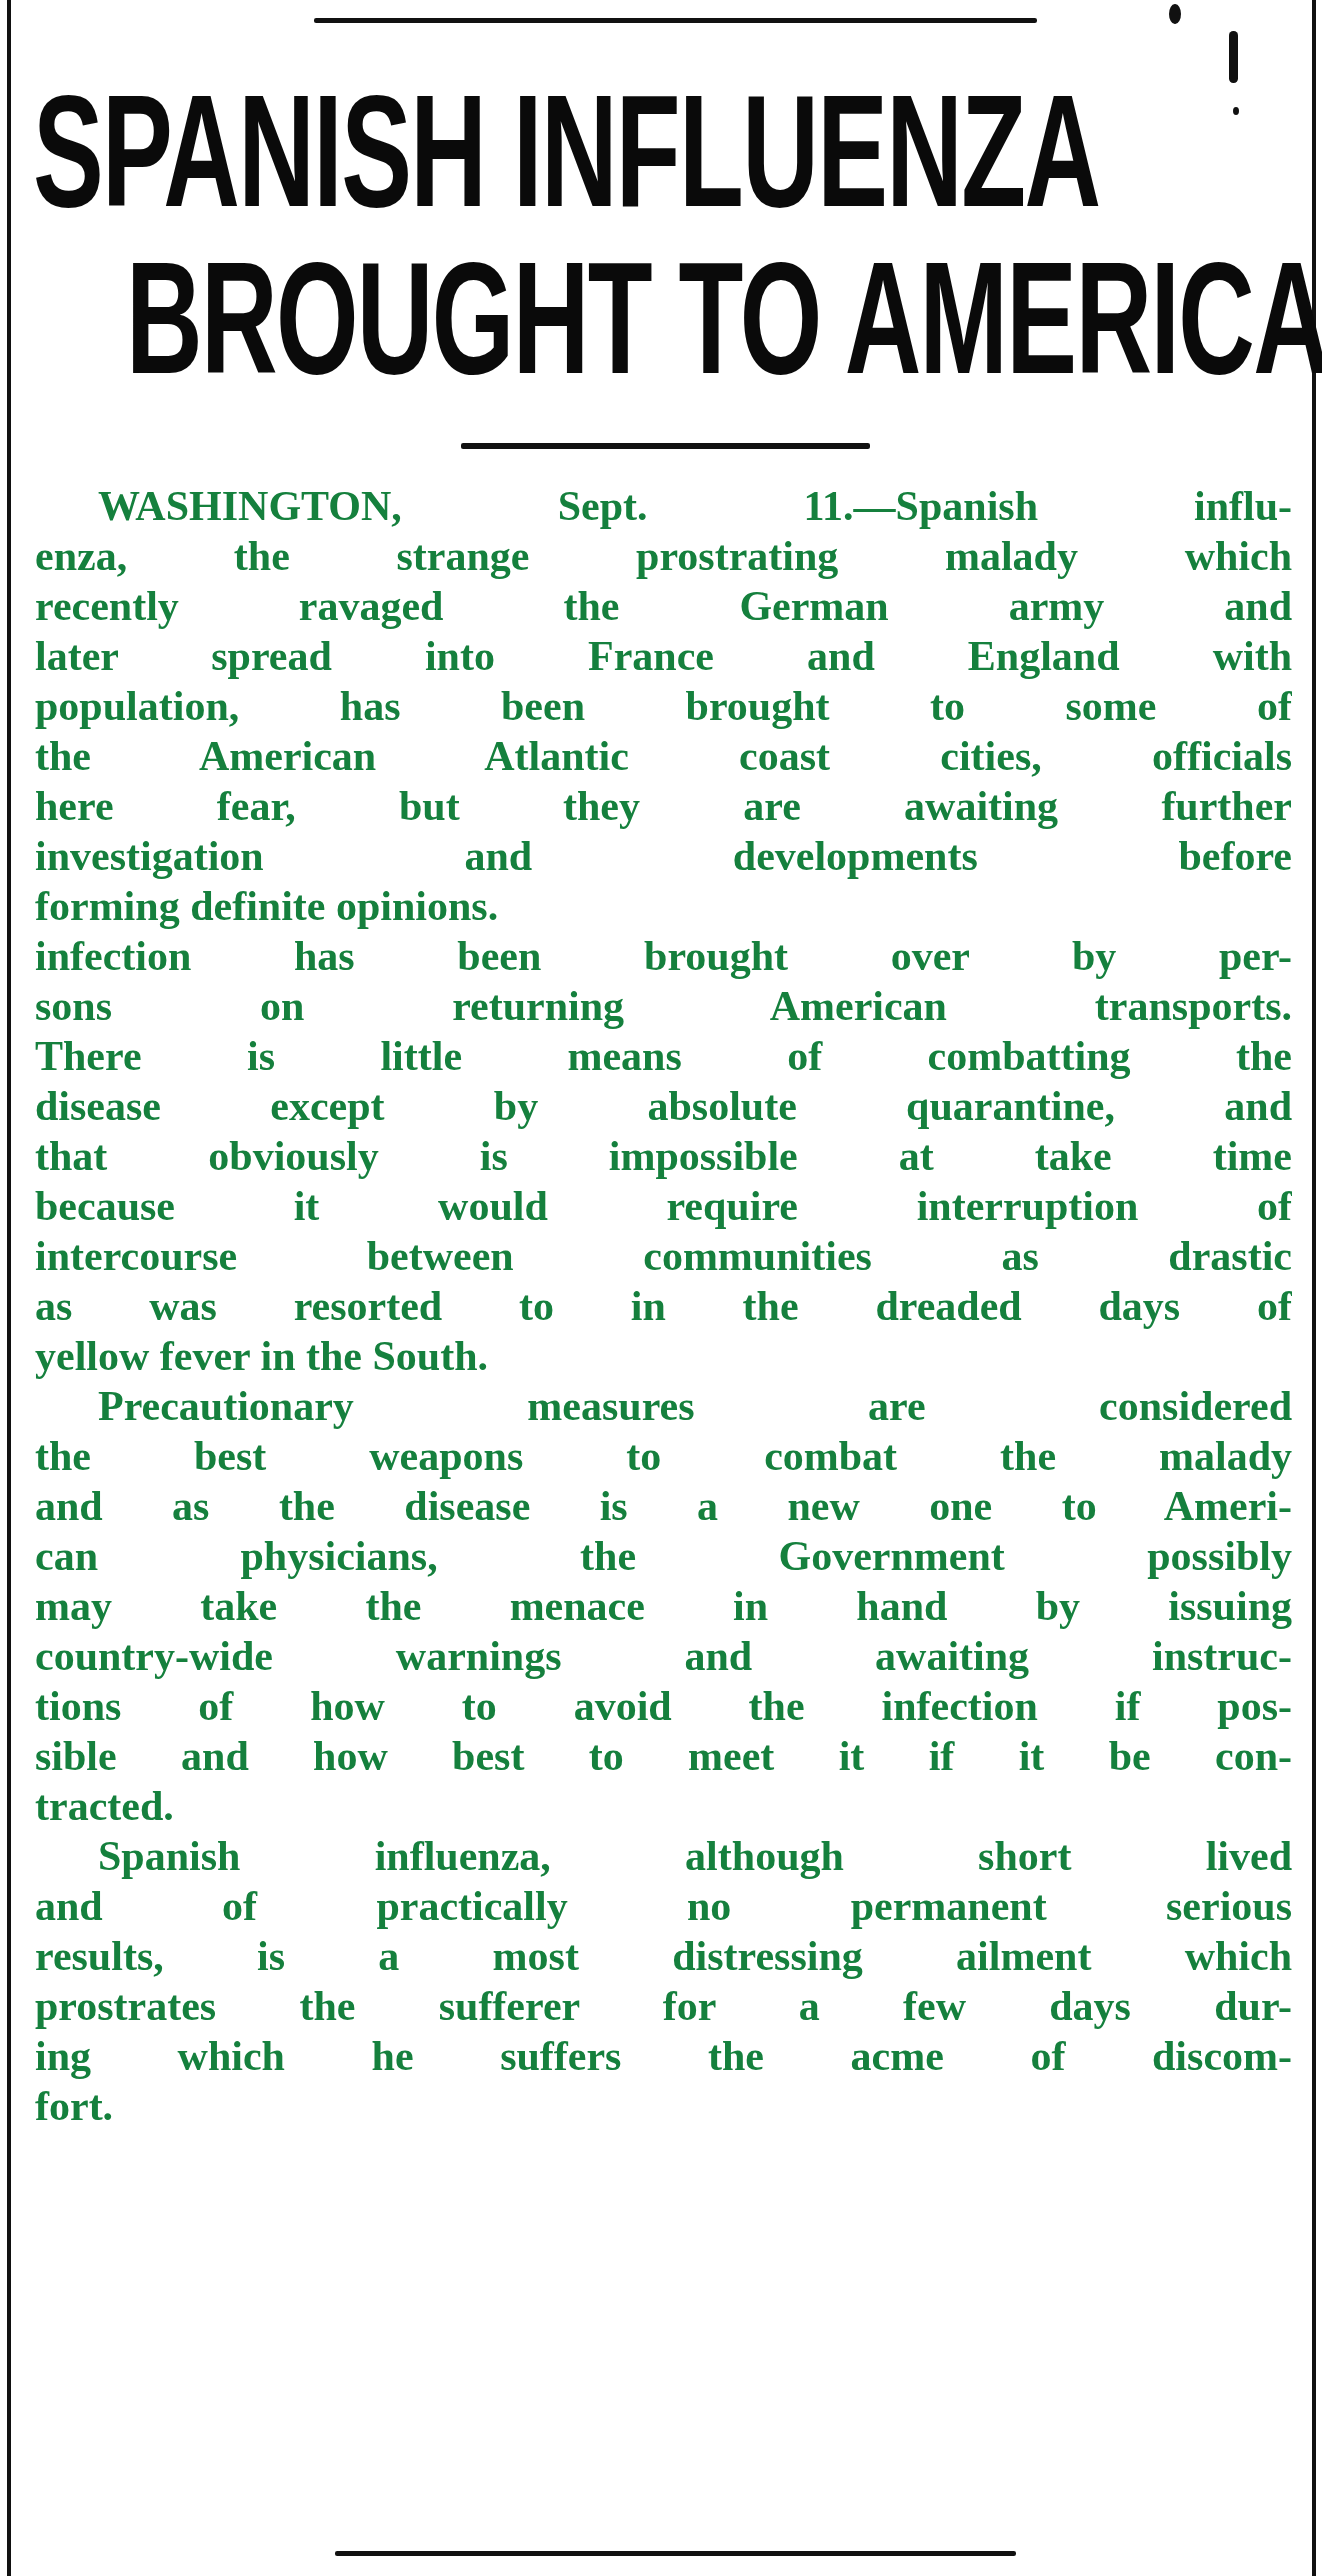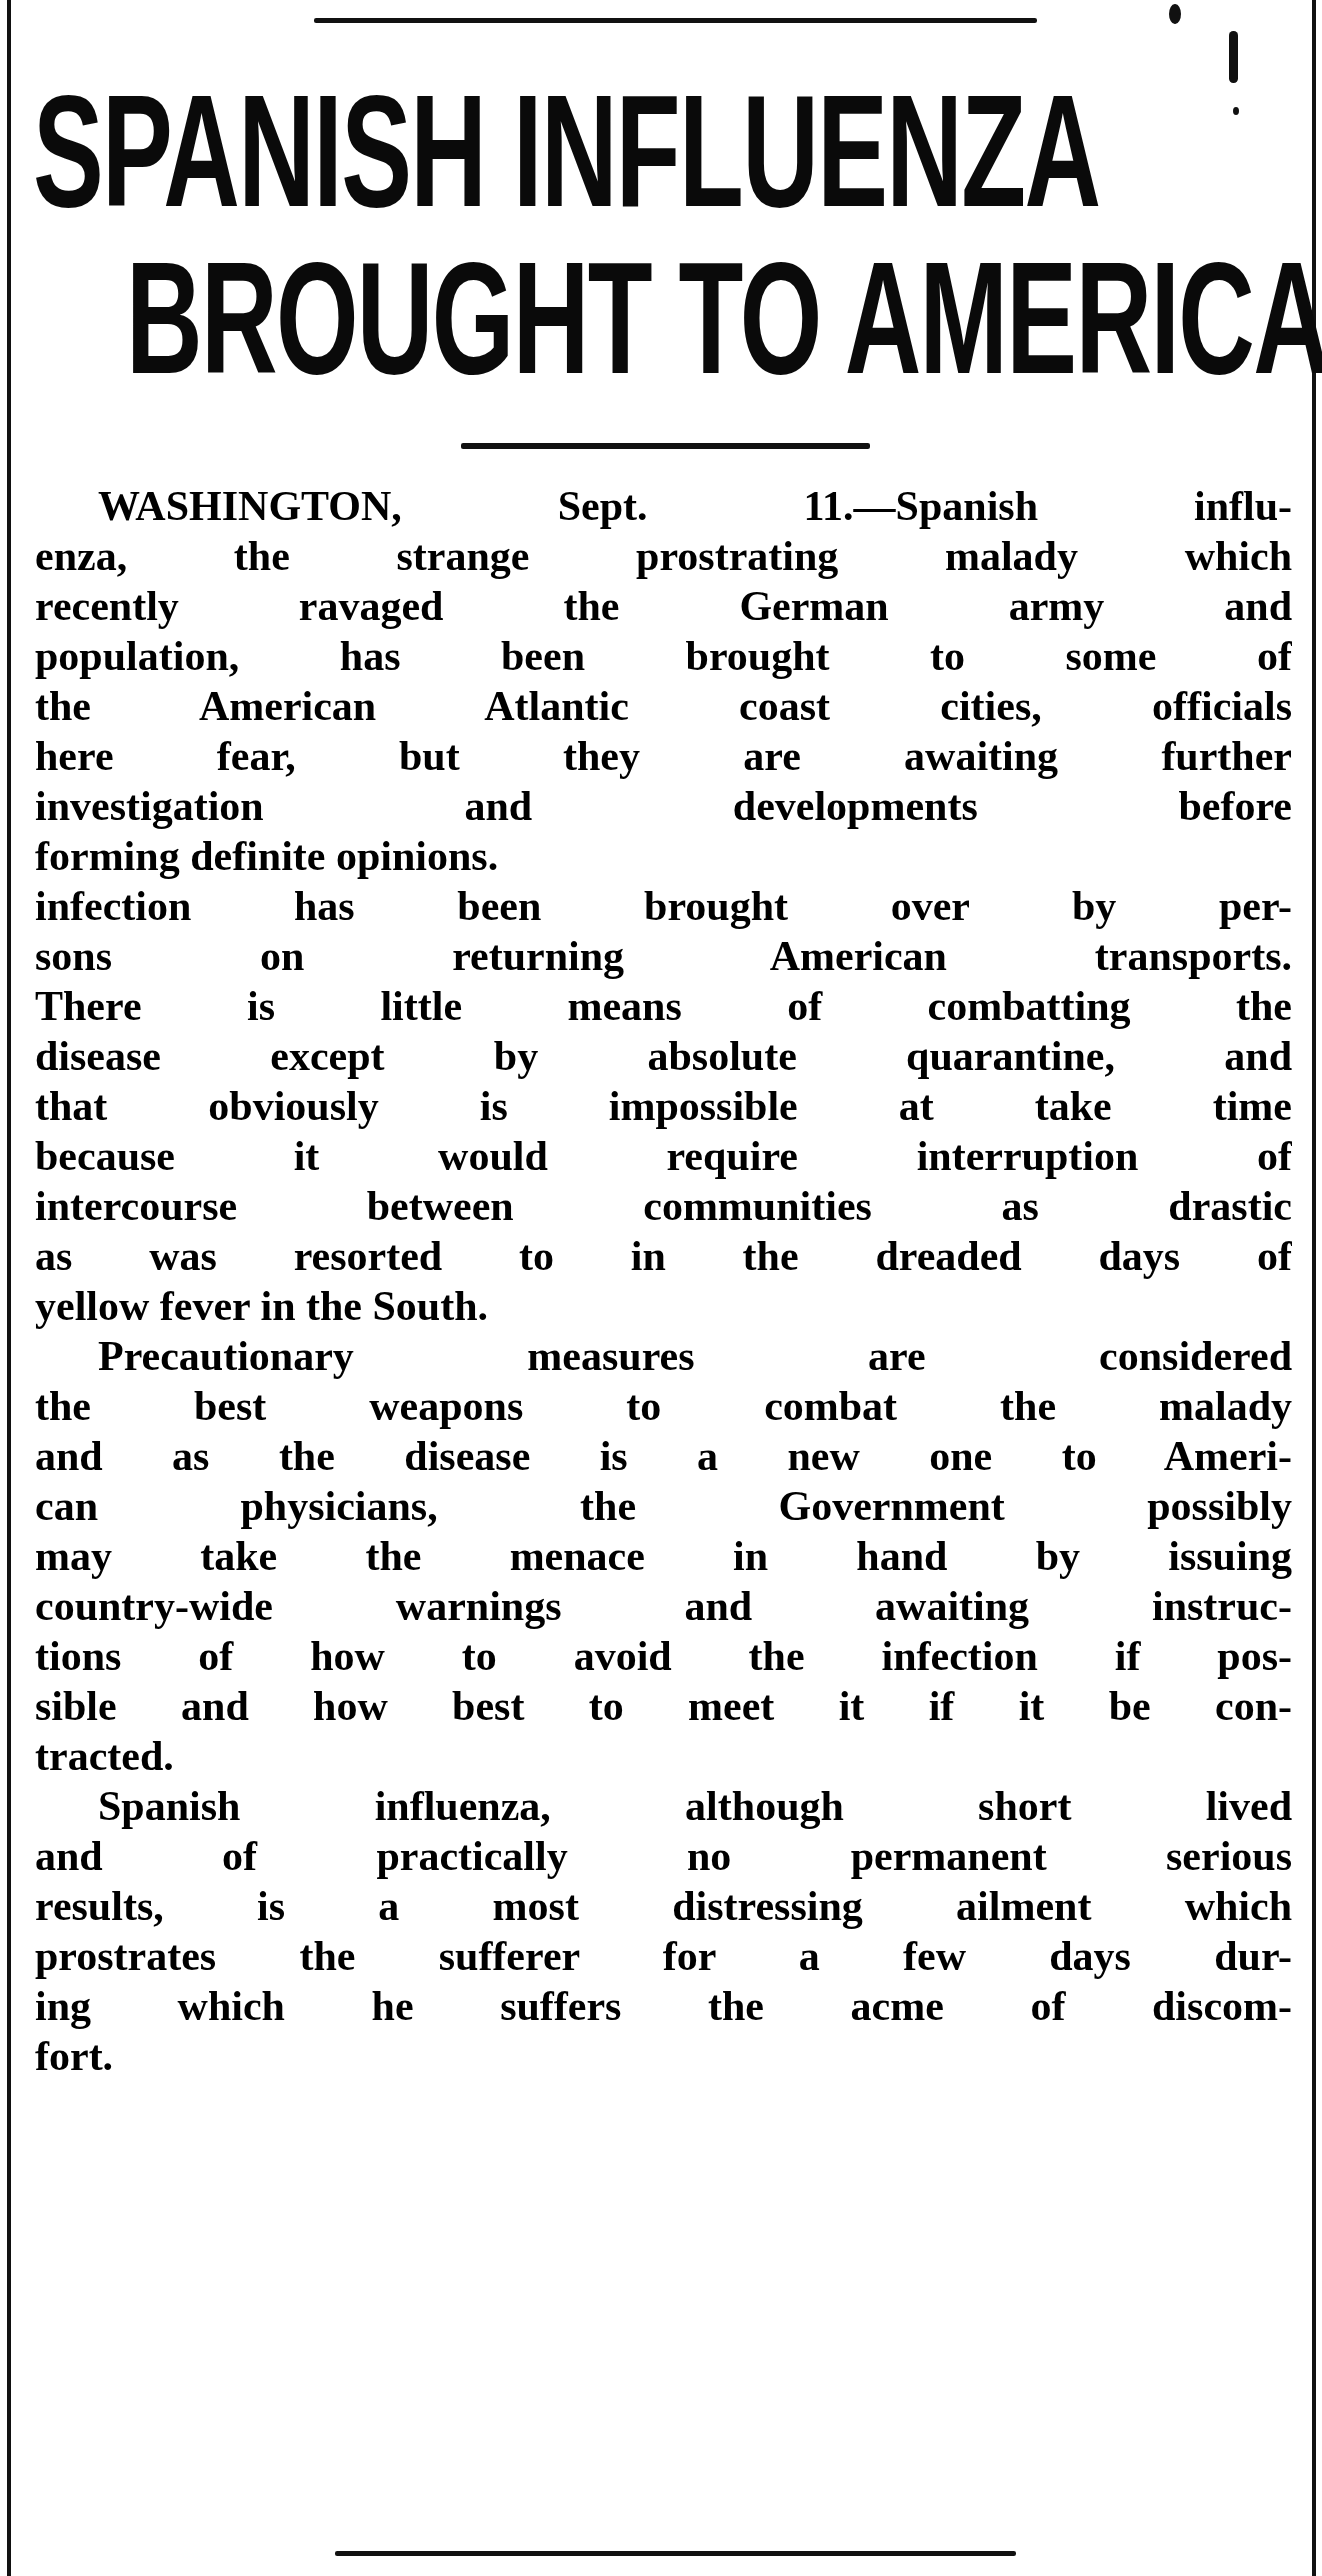--- a/index.html
+++ b/index.html
@@ -25,21 +25,21 @@
     font-family:"Liberation Sans", sans-serif; font-weight:700;
     color:#0a0a0a; letter-spacing:-2.1px;
     transform-origin:left top;
     white-space:nowrap;
   }
   .headline.l1 { left:32.5px; top:58px; font-size:136px; transform:scaleX(0.78) scaleY(1.18); }
   .headline.l2 { left:126px; top:225px; font-size:136px; transform:scaleX(0.78) scaleY(1.18); }
   .body {
     position:absolute; left:35px; top:481px; width:1257px;
     font-family:"Liberation Serif", serif; font-weight:700;
-    color:#000000; font-size:42px; line-height:50px;
+    color:#15803d; font-size:42px; line-height:50px;
     text-align:justify; text-align-last:left;
   }
   .line { display:block; text-align:justify; text-align-last:justify; white-space:nowrap; overflow:hidden; }
   .line.last { text-align-last:left; }
   .speck { position:absolute; background:#111; border-radius:50%; }
 </style>
 </head>
 <body>
 
 <div class="page">
@@ -51,20 +51,21 @@
   <h1 class="headline l1">SPANISH INFLUENZA</h1>
   <h1 class="headline l2">BROUGHT TO AMERICA</h1>
 
   <div class="rule mid"></div>
 
   <div class="body">
     <div>
       <span class="line" style="padding-left:63px">WASHINGTON, Sept. 11.—Spanish influ-</span>
       <span class="line">enza, the strange prostrating malady which</span>
       <span class="line">recently ravaged the German army and</span>
+      <span class="line">later spread into France and England with</span>
       <span class="line">population, has been brought to some of</span>
       <span class="line">the American Atlantic coast cities, officials</span>
       <span class="line">here fear, but they are awaiting further</span>
       <span class="line">investigation and developments before</span>
       <span class="line last">forming definite opinions.</span>
     </div>
     <div>
       <span class="line">infection has been brought over by per-</span>
       <span class="line">sons on returning American transports.</span>
       <span class="line">There is little means of combatting the</span>

